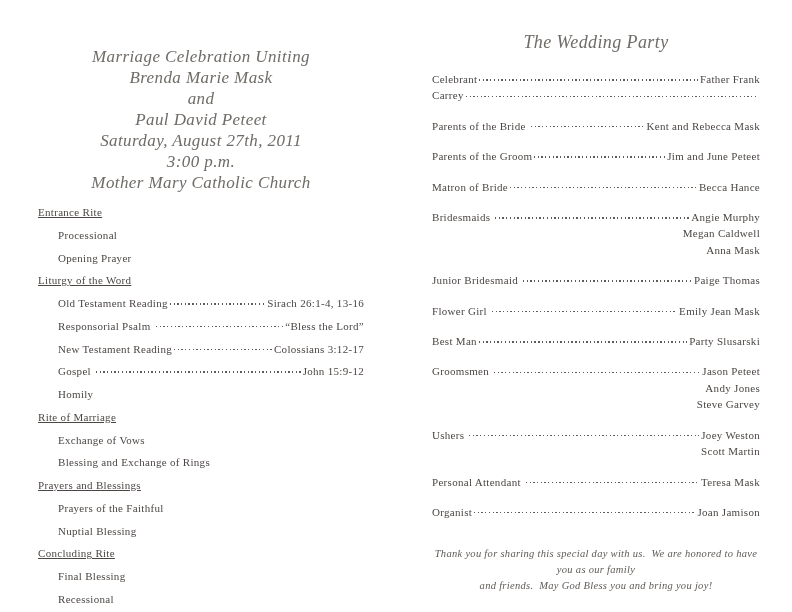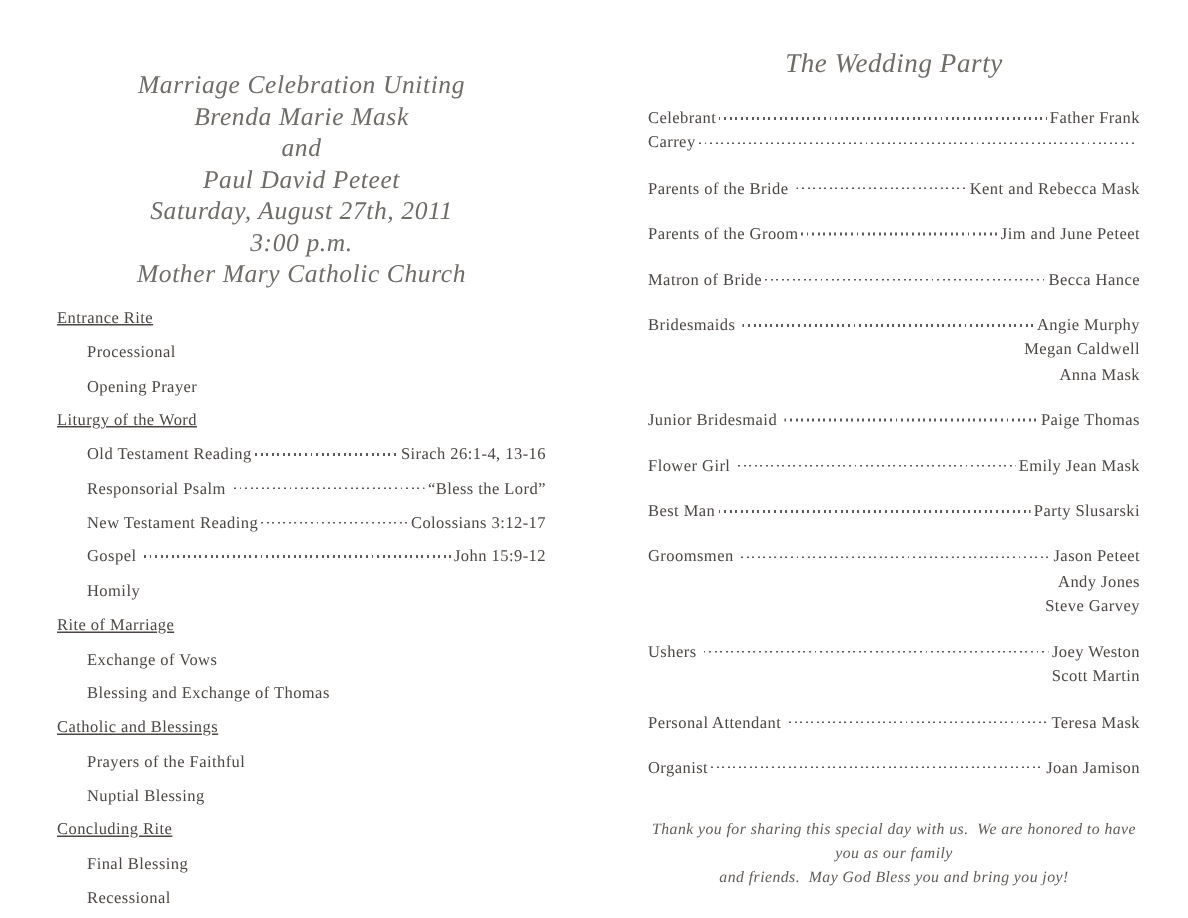--- a/index.html
+++ b/index.html
@@ -94,23 +94,23 @@
         <span class="val">John 15:9-12</span>
       </div>
       <div class="l-line">
         <span class="lbl">Homily</span>
       </div>
       <div class="l-heading">Rite of Marriage</div>
       <div class="l-line">
         <span class="lbl">Exchange of Vows</span>
       </div>
       <div class="l-line">
-        <span class="lbl">Blessing and Exchange of Thomas</span>
-      </div>
-      <div class="l-heading">Catholic and Blessings</div>
+        <span class="lbl">Blessing and Exchange of Rings</span>
+      </div>
+      <div class="l-heading">Prayers and Blessings</div>
       <div class="l-line">
         <span class="lbl">Prayers of the Faithful</span>
       </div>
       <div class="l-line">
         <span class="lbl">Nuptial Blessing</span>
       </div>
       <div class="l-heading">Concluding Rite</div>
       <div class="l-line">
         <span class="lbl">Final Blessing</span>
       </div>

